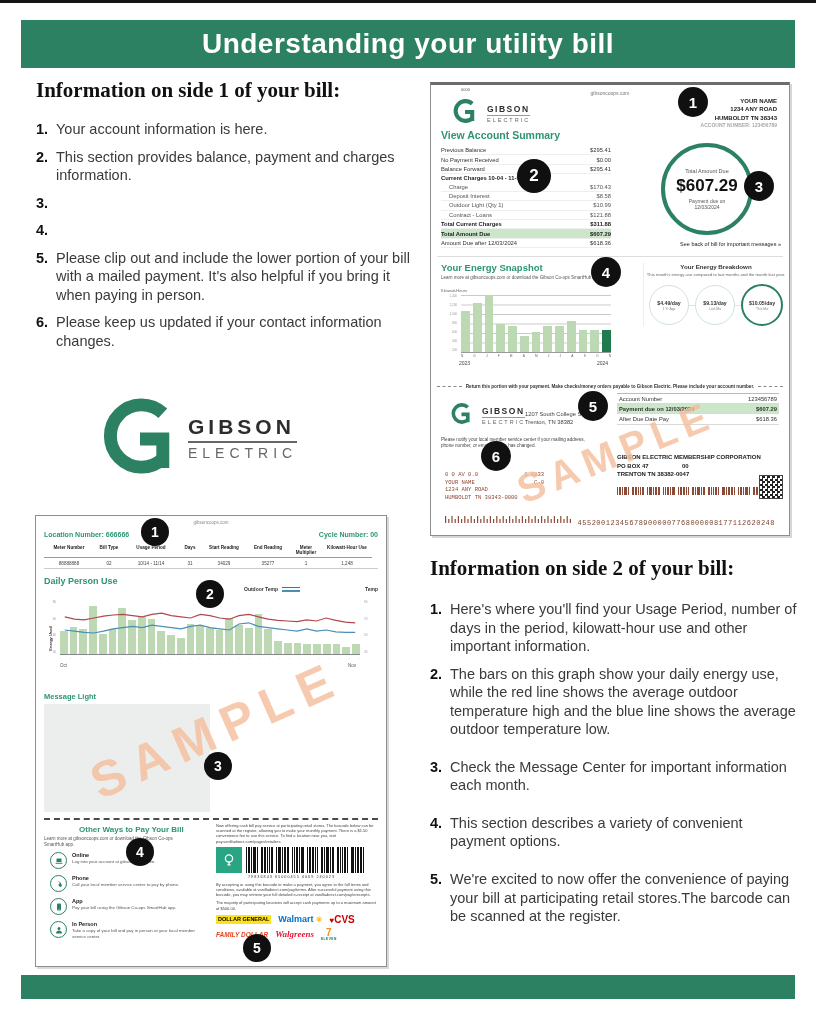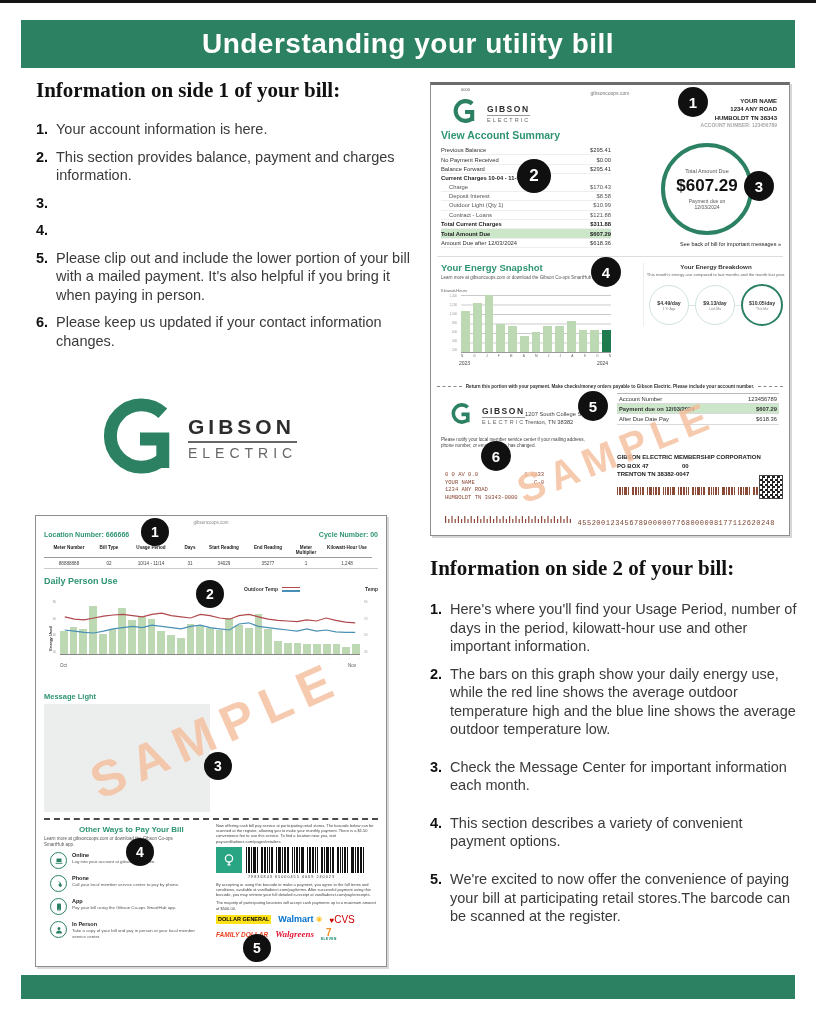--- a/index.html
+++ b/index.html
@@ -117,21 +117,21 @@
   .pm .ds{font-size:4.4px;color:#555;line-height:1.25;margin-top:1px;}
   .b2-retail{left:180px;top:307px;width:162px;}
   .b2-retail .p{font-size:4px;color:#444;line-height:1.3;margin-bottom:3px;}
   .bcrow{display:flex;align-items:center;gap:4px;margin:3px 0 2px;}
   .vd{width:26px;height:26px;background:#29A583;display:flex;align-items:center;justify-content:center;flex:0 0 26px;}
   .bdigits{font-size:3.8px;color:#333;letter-spacing:1px;margin:0 0 3px 32px;}
   .brands{display:flex;align-items:center;gap:7px;margin-top:3px;}
   .brand-dollar-general{background:#FFE11A;color:#000;font-weight:bold;font-size:5.5px;padding:1.5px 2px;}
   .brand-walmart{color:#0071CE;font-weight:bold;font-size:9px;}
   .brand-walmart .spark{color:#FFC220;font-size:8px;}
-  .brand-cvs{color:#C00;font-weight:normal;font-size:10px;}
+  .brand-cvs{color:#C00;font-weight:bold;font-size:10px;}
   .brand-cvs .heart{font-size:8px;}
   .brand-family-dollar{color:#E8431F;font-weight:bold;font-style:italic;font-size:6.5px;}
   .brand-walgreens{color:#E31837;font-style:italic;font-weight:bold;font-family:"Liberation Serif",serif;font-size:9px;}
   .brand-seven-eleven{display:flex;flex-direction:column;align-items:center;line-height:1;}
   .brand-seven-eleven .seven{color:#F68B1F;font-weight:bold;font-size:10px;}
   .brand-seven-eleven .eleven{color:#008061;font-weight:bold;font-size:3.2px;letter-spacing:.5px;}
 </style>
 </head>
 <body>
 

